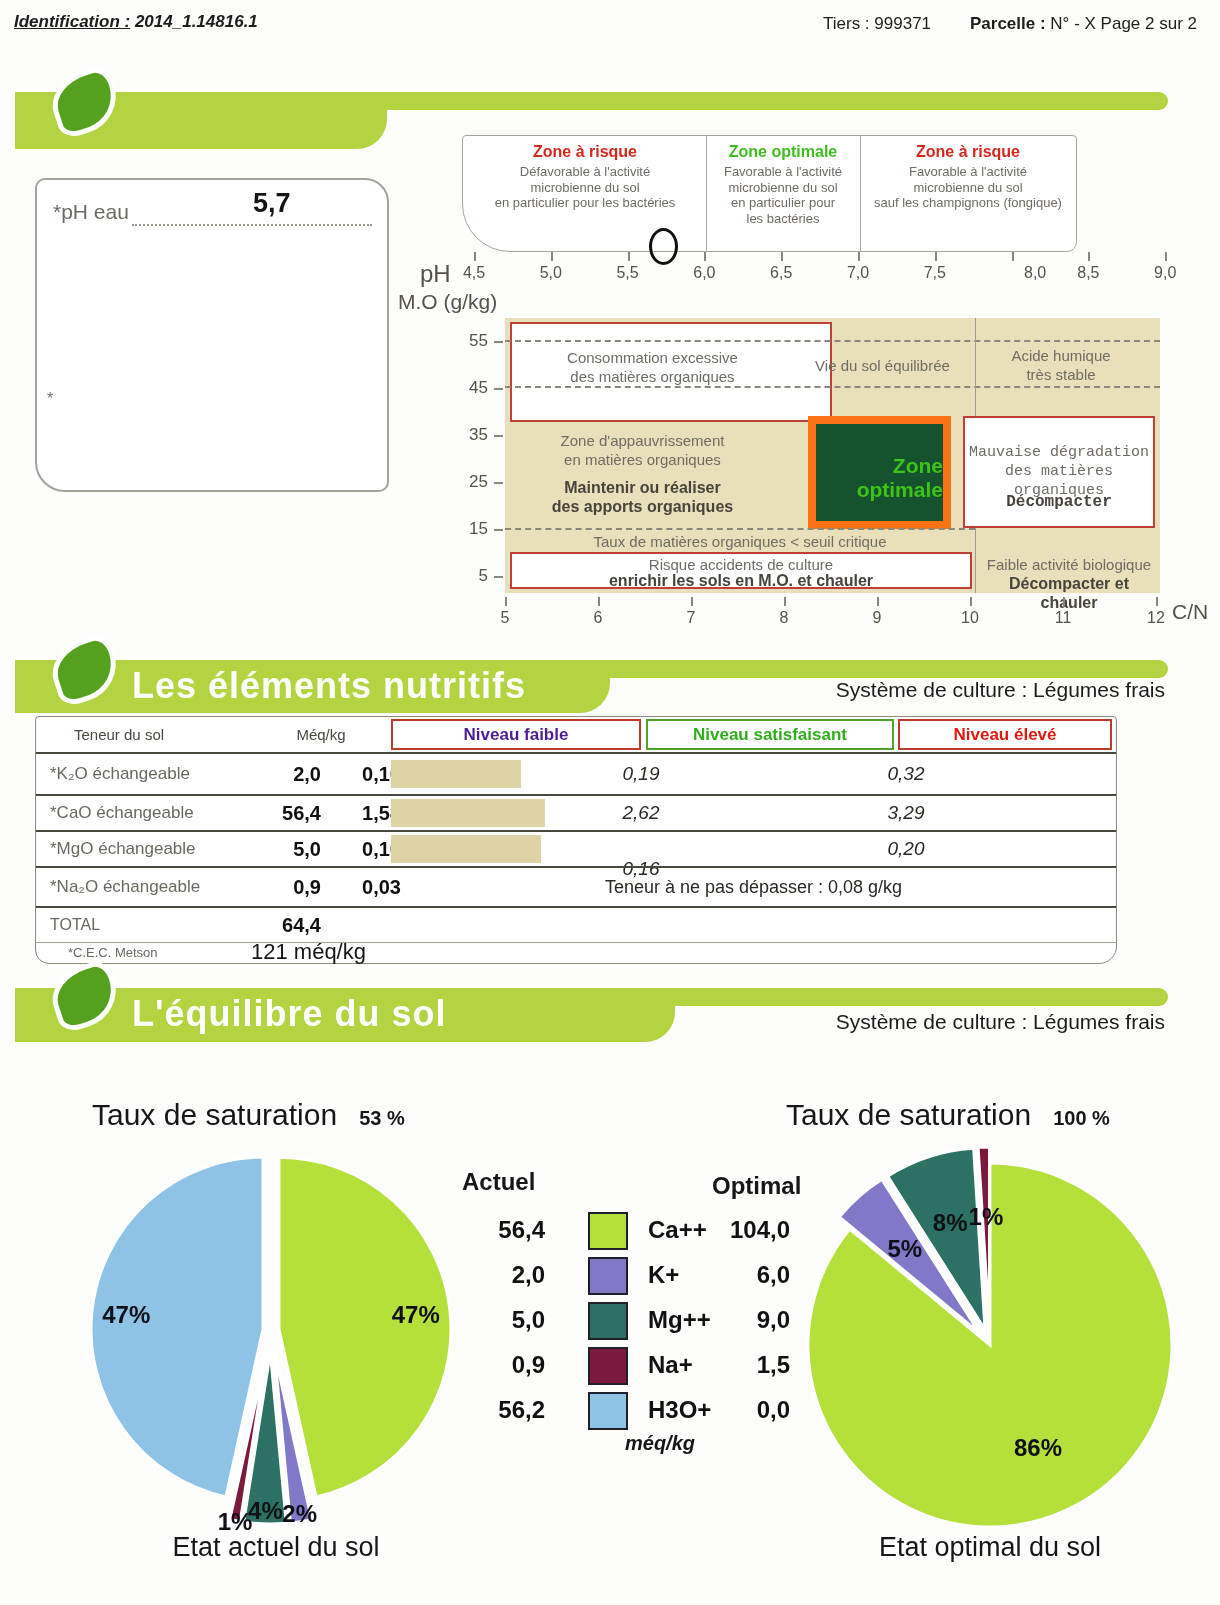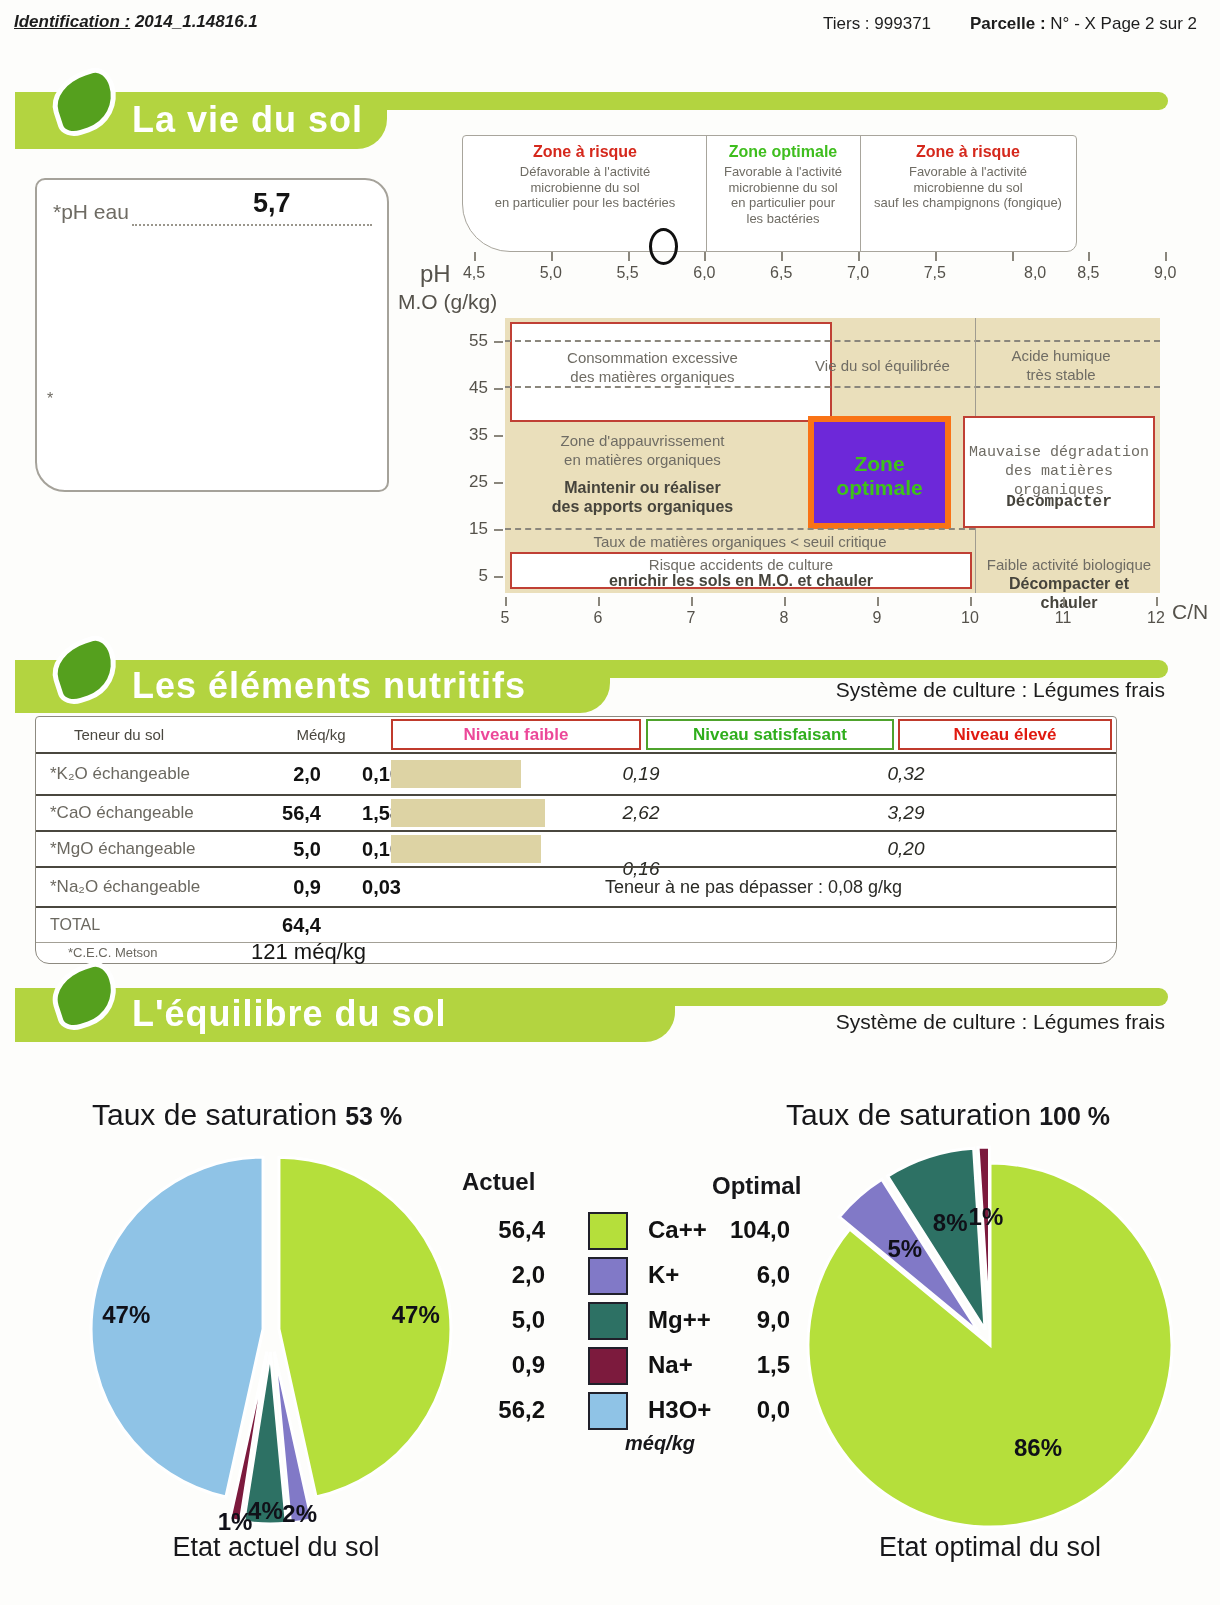--- a/index.html
+++ b/index.html
@@ -42,39 +42,39 @@
   .tick-h{position:absolute;width:9px;height:2px;background:#8a867c;}
   .axis-label{position:absolute;font-size:16px;color:#55524b;}
 
   
   #mo-plot{left:505px;top:318px;width:655px;height:275px;background:#eadfbb;}
   .mo-white-red{position:absolute;background:#fff;border:2px solid #c04035;box-sizing:border-box;}
   .mo-dash{position:absolute;border-top:2px dashed #8a867c;height:0;}
   .mo-txt{position:absolute;font-size:15px;color:#6f6c64;text-align:center;line-height:19px;}
   .mo-bold{font-weight:bold;color:#46443c;font-size:16px;}
   #mo-vline{position:absolute;left:470px;top:0;width:0;height:275px;border-left:1.5px solid #a09c90;}
-  #mo-green-box{position:absolute;left:303px;top:98px;width:143px;height:113px;background:#6d28d9;
-                border:6px solid #f97316;box-sizing:border-box;text-align:center;}
+  #mo-green-box{position:absolute;left:303px;top:98px;width:143px;height:113px;background:#14532d;
+                border:8px solid #f97316;box-sizing:border-box;text-align:right;}
   #mo-green-box .t{font-size:21px;font-weight:bold;color:#3ec318;line-height:24px;}
 
   
   #tbl{left:35px;top:716px;width:1080px;height:246px;border:1.5px solid #8d8a80;
        border-radius:4px 4px 18px 14px;background:#fff;}
   .th-box{position:absolute;top:2px;height:31px;background:#fff;border:2px solid #c03a2c;
           box-sizing:border-box;text-align:center;font-weight:bold;font-size:17px;line-height:27px;}
   .hline2{position:absolute;left:0;width:1080px;height:2px;background:#4a473f;}
   .hline1{position:absolute;left:0;width:1080px;height:1px;background:#a3a096;}
   .row-label{position:absolute;left:14px;font-size:17px;color:#6b6860;}
   .num{position:absolute;text-align:right;font-size:20px;font-weight:600;color:#111;}
   .thresh{position:absolute;text-align:center;font-style:italic;font-size:19px;color:#2a2a25;}
   .tanbar{position:absolute;background:#ddd3a4;}
 
   
   .sat-title{position:absolute;font-size:30px;color:#17171a;}
-  .sat-title .v{font-size:25px;font-weight:bold;margin-left:8px;}
+  .sat-title .v{font-size:20px;font-weight:bold;margin-left:22px;}
   .leg-hdr{position:absolute;font-size:24px;font-weight:bold;color:#17171a;}
   .caption{position:absolute;font-size:27px;color:#17171a;text-align:center;width:320px;}
   .pie-label{font-size:24px;font-weight:600;fill:#101018;
              font-family:"Liberation Sans","DejaVu Sans",sans-serif;}
   .leg-val{position:absolute;text-align:right;font-size:24px;font-weight:600;color:#111;line-height:40px;}
   .leg-ion{position:absolute;font-size:24px;font-weight:bold;color:#111;line-height:40px;}
   .leg-swatch{position:absolute;width:40px;height:38px;border:2px solid #20202a;box-sizing:border-box;}
   .unit{font-style:italic;font-weight:bold;font-size:20px;color:#17171a;text-align:center;}
 </style>
 </head>
@@ -88,21 +88,20 @@
   </div>
   <div class="abs hdr" style="left:823px;top:14px;">Tiers : 999371</div>
   <div class="abs hdr" style="left:970px;top:14px;">
     <span class="b">Parcelle :</span>
     <span>N° - X Page 2 sur  2</span>
   </div>
 
   <div class="strip" style="left:15px;top:92px;width:1153px;"></div>
   <div class="block" style="left:15px;top:92px;width:372px;height:57px;"></div>
   <div class="leaf" style="left:52px;top:72px;"></div>
-  <div class="banner-title" style="left:132px;top:99px;">La vie du sol</div>
 
   <div class="abs" id="ph-panel">
     <div class="abs gray" style="left:16px;top:20px;font-size:21px;">*pH eau</div>
     <div class="abs" style="left:95px;top:22px;width:240px;border-bottom:2px dotted #9a968c;height:22px;"></div>
     <div class="abs" style="left:210px;top:8px;font-size:27px;font-weight:bold;color:#141414;background:#fff;padding:0 6px;">5,7</div>
     <div class="abs gray" style="left:10px;top:210px;font-size:16px;">*</div>
   </div>
 
   <div class="abs" id="ph-zones">
     <div class="abs" style="left:243px;top:0;width:0;height:115px;border-left:1px solid #a8a59c;"></div>
@@ -189,21 +188,21 @@
   <div class="strip" style="left:15px;top:660px;width:1153px;"></div>
   <div class="block" style="left:15px;top:660px;width:595px;height:53px;"></div>
   <div class="leaf" style="left:52px;top:640px;"></div>
   <div class="banner-title" style="left:132px;top:665px;">Les éléments nutritifs</div>
   <div class="sys-label" style="right:55px;top:678px;">Système de culture : Légumes frais</div>
 
   <div class="abs" id="tbl">
     <div class="abs" style="left:38px;top:9px;font-size:15px;color:#4a473f;">Teneur du sol</div>
     <div class="abs" style="left:240px;top:9px;width:90px;text-align:center;font-size:15px;color:#4a473f;">Méq/kg</div>
     <div class="abs" style="left:350px;top:9px;width:60px;text-align:center;font-size:15px;color:#4a473f;">g/kg</div>
-    <div class="th-box" style="left:355px;width:250px;color:#ec4899;">Niveau faible</div>
+    <div class="th-box" style="left:355px;width:250px;color:#4c1d95;">Niveau faible</div>
     <div class="th-box" style="left:610px;width:248px;color:#2fae1c;border-color:#4ea32c;">Niveau satisfaisant</div>
     <div class="th-box" style="left:862px;width:214px;color:#e01a10;">Niveau élevé</div>
     <div class="hline2" style="top:35px;"></div>
 
     <div class="row-label" style="top:37px;line-height:40px;">*K₂O échangeable</div>
     <div class="num" style="left:185px;width:100px;top:37px;line-height:40px;">2,0</div>
     <div class="num" style="left:300px;width:65px;top:37px;line-height:40px;">0,10</div>
     <div class="tanbar" style="left: 355px; top: 43px; height: 28px; width: 130px;"></div>
     <div class="thresh" style="left:560px;width:90px;top:37px;line-height:40px;">0,19</div>
     <div class="thresh" style="left:825px;width:90px;top:37px;line-height:40px;">0,32</div>

